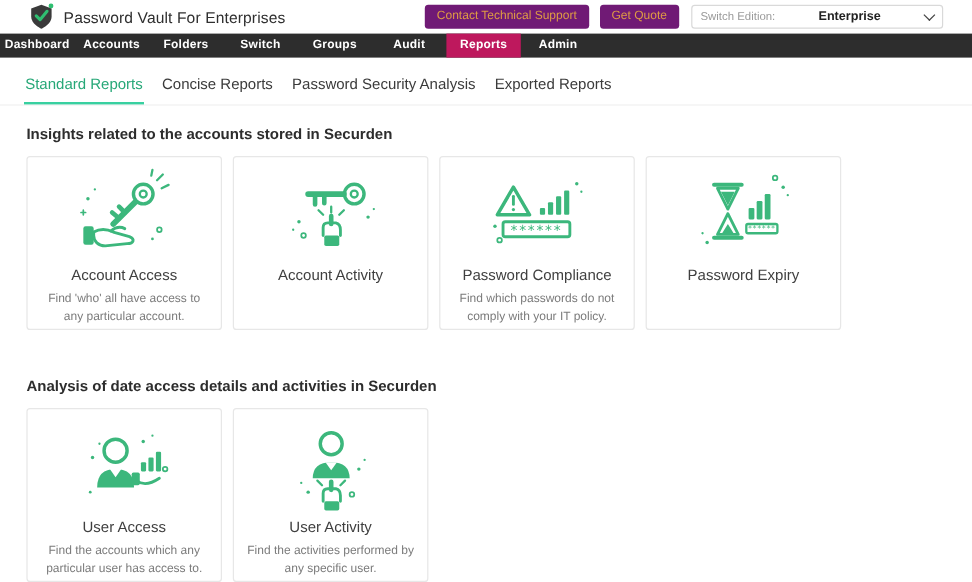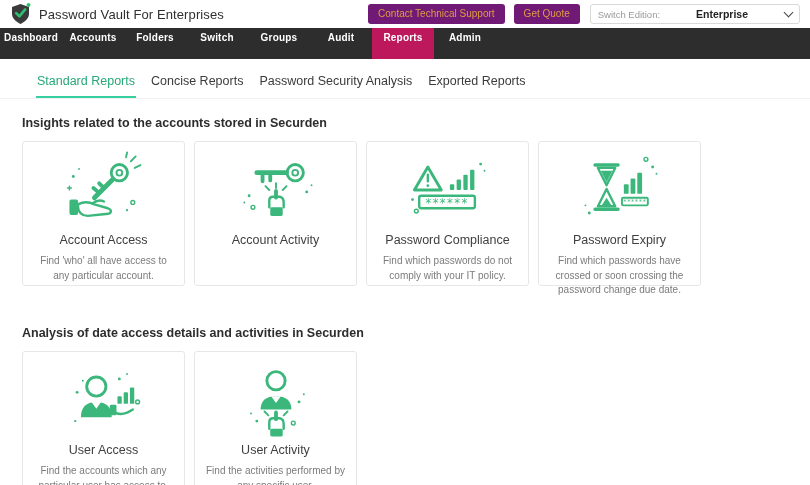--- a/index.html
+++ b/index.html
@@ -2,46 +2,46 @@
 <html><head>
 <meta charset="utf-8">
 <style>
   html,body{margin:0;padding:0;}
   body{
     width:810px;height:485px;position:relative;overflow:hidden;
     background:#ffffff;font-family:"Liberation Sans",sans-serif;
     -webkit-font-smoothing:antialiased;
   }
   
-  .topbar{height:28px;display:flex;align-items:center;padding:0 10px;background:#fff;}
+  .topbar{height:28px;display:flex;align-items:center;padding:0 24px;background:#fff;}
   .logo{width:22px;height:24px;flex:0 0 auto;}
   .app-title{font-size:13px;color:#2f2f2f;margin-left:7px;letter-spacing:.1px;}
   .topbar-spacer{flex:1;}
   .pill-btn{
     background:#701a75;color:#df9c44;font-size:10px;line-height:1;
     padding:5px 10px;border-radius:3px;margin-left:9px;border:none;cursor:pointer;
     font-family:"Liberation Sans",sans-serif;white-space:nowrap;
   }
   .edition-box{
     display:flex;align-items:center;margin-left:10px;background:#fff;
     border:1px solid #d9d9d9;border-radius:3px;padding:3px 7px;cursor:pointer;white-space:nowrap;gap:32px;
   }
   .edition-label{font-size:9.5px;color:#9a9a9a;margin-right:4px;}
   .edition-value{font-size:10.5px;color:#222;font-weight:bold;}
   .chev{width:6px;height:6px;border-right:1.5px solid #444;border-bottom:1.5px solid #444;
         transform:rotate(45deg);margin:-3px 0 0 5px;display:inline-block;}
   
-  .navbar{height:31px;background:#2d2d2d;display:flex;}
+  .navbar{height:20px;background:#2d2d2d;display:flex;}
   .nav-item{
     width:62px;text-align:center;line-height:20px;color:#fff;
     font-size:10px;font-weight:bold;cursor:pointer;letter-spacing:.2px;
   }
   .nav-item.active{background:#be185d;}
   
-  .tabbar{display:flex;align-items:flex-end;padding-left:36px;margin-top:9px;
+  .tabbar{display:flex;align-items:flex-end;padding-left:20px;margin-top:9px;
           border-bottom:1px solid #f1f1f1;}
   .tab{font-size:12.5px;color:#3b3b3b;margin-right:14px;padding:6px 1px 8px;cursor:pointer;
        border-bottom:2.5px solid transparent;}
   .tab.active{color:#27a878;border-bottom-color:#38d0a0;}
   
   .section-heading{font-size:12.5px;font-weight:bold;color:#2d2d2d;margin:17px 0 11px 22px;}
   .section-heading.second{margin-top:40px;}
   .cards{display:flex;gap:9px;padding-left:22px;}
   .card{
     width:163px;height:145px;box-sizing:border-box;background:#fff;
@@ -190,21 +190,20 @@
           <rect x="68" y="22" width="5" height="22" rx="1"></rect>
           <circle cx="18" cy="64" r="1.5"></circle>
           <circle cx="14" cy="56" r="1"></circle>
           <circle cx="84" cy="16" r="1.5"></circle>
           <circle cx="88" cy="23" r="1"></circle>
         </g>
         <text x="65.5" y="54.5" text-anchor="middle" font-size="7" letter-spacing="0.5" fill="#3cb77c" font-family="DejaVu Sans, sans-serif">******</text>
       </svg>
     </div>
     <div class="card-title">Password Expiry</div>
-    <div class="card-desc">Find which passwords have crossed or soon crossing the password change due date.</div>
   </div>
 
 </div>
 
 <div class="section-heading second">Analysis of date access details and activities in Securden</div>
 
 <div class="cards">
 
   <div class="card">
     <div class="card-icon">

